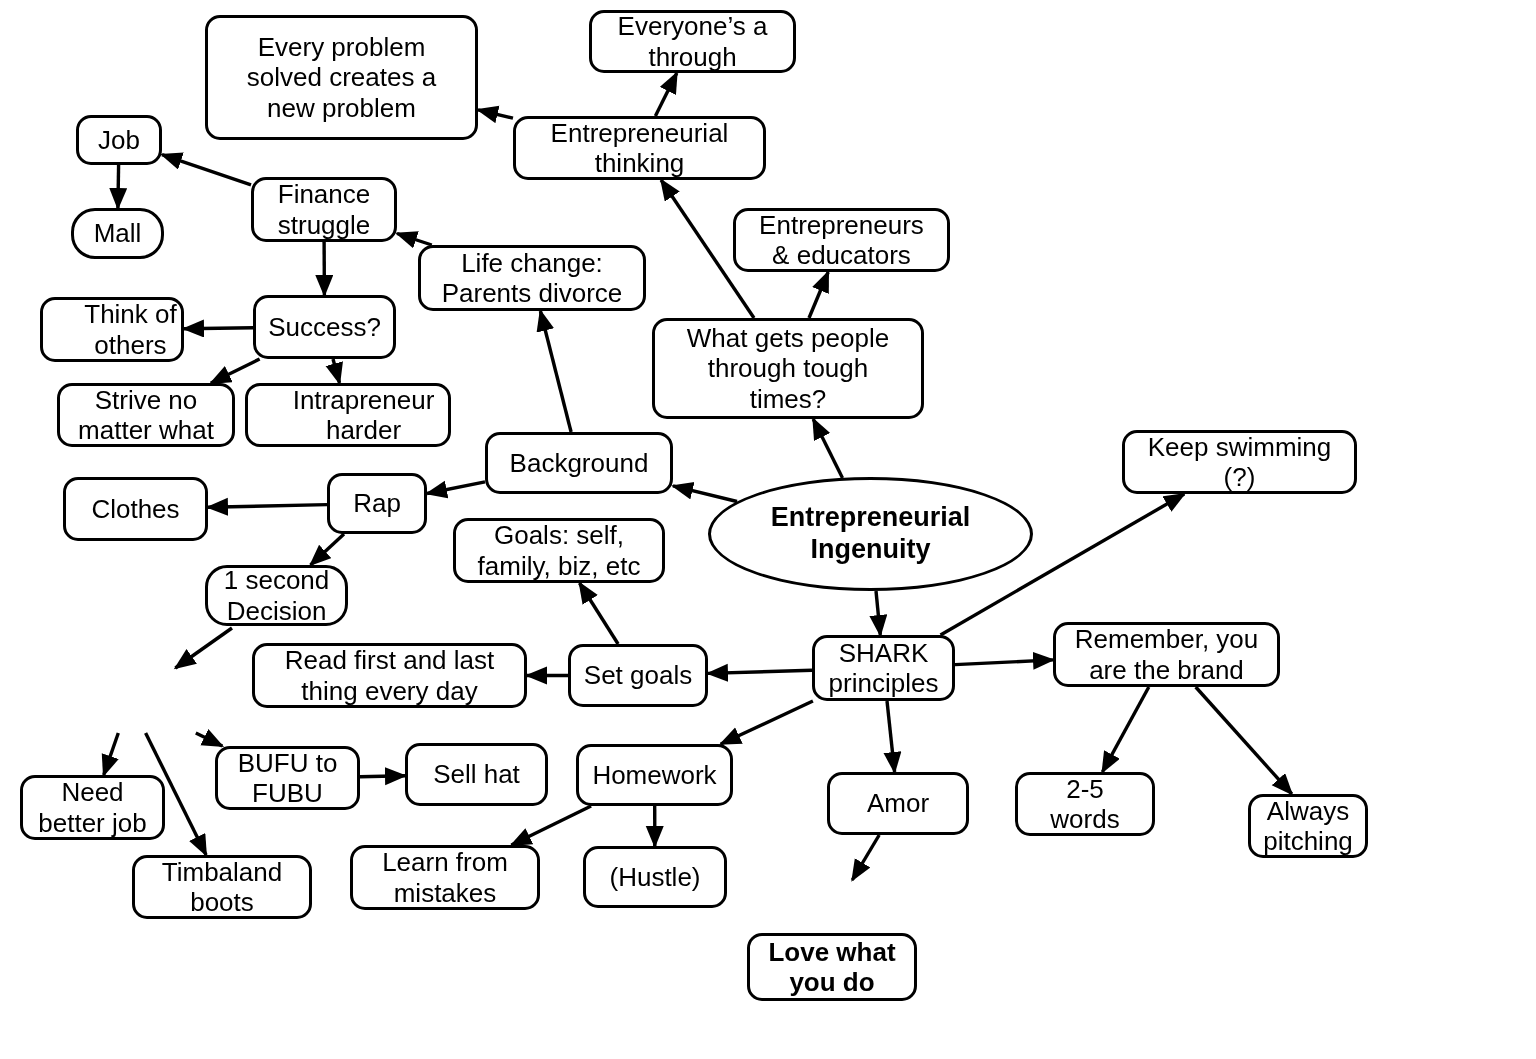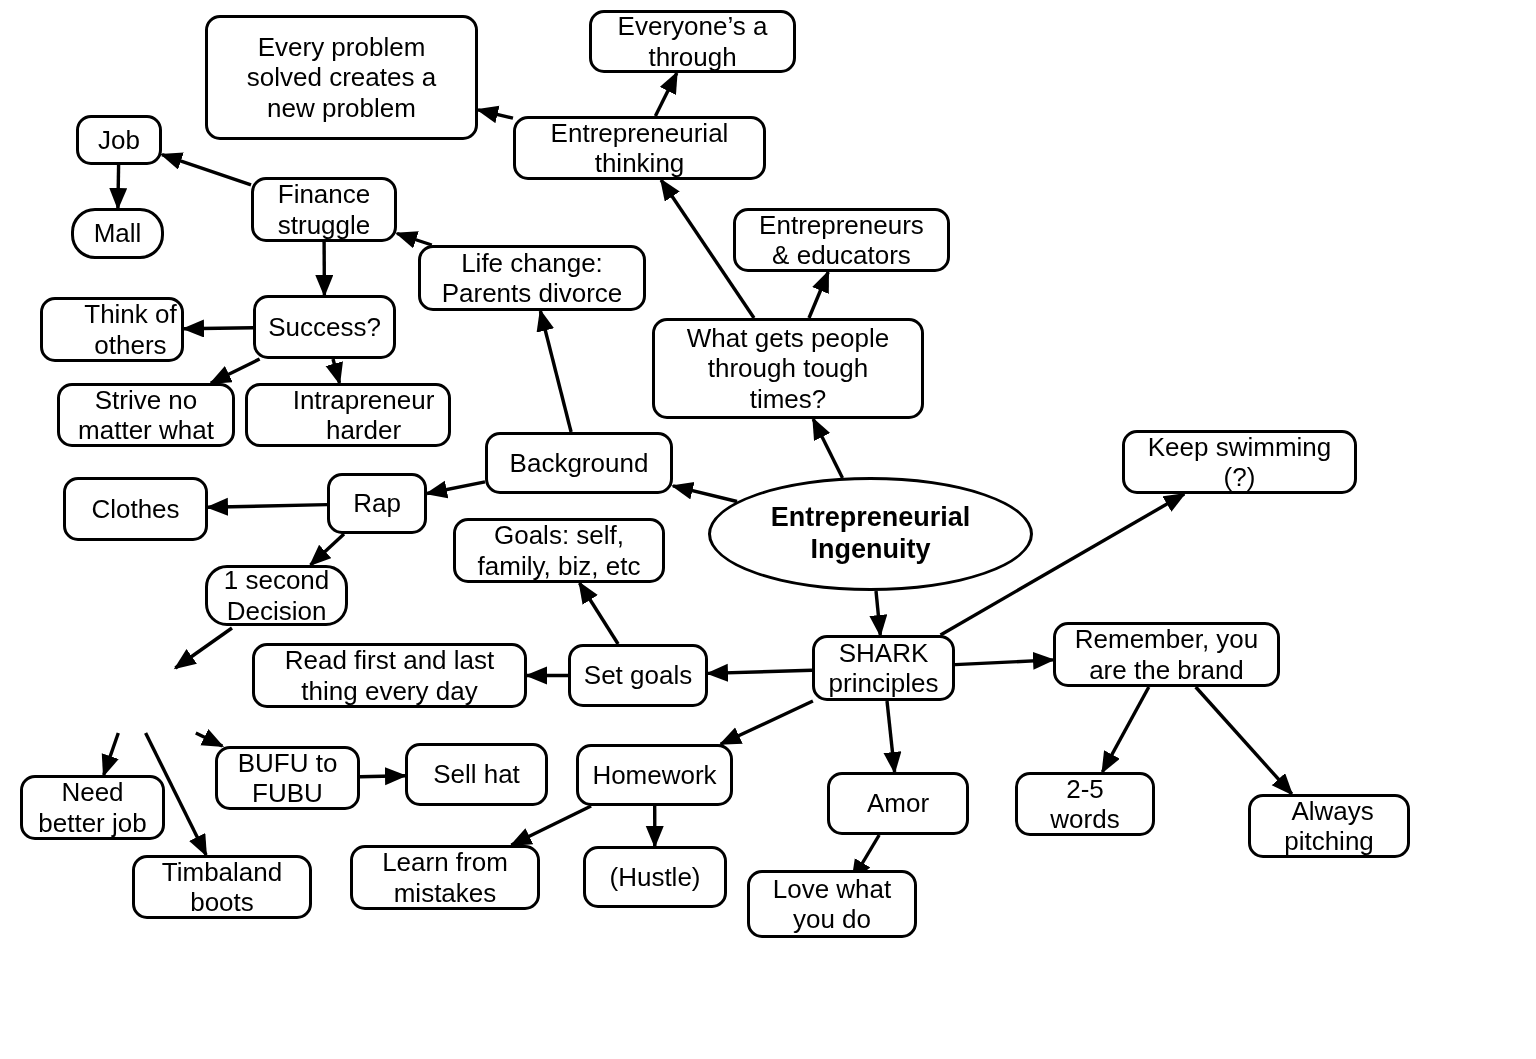--- a/index.html
+++ b/index.html
@@ -139,23 +139,23 @@
       <div class="node" style="left: 568px; top: 644px; width: 140px; height: 63px;">Set goals</div>
       <div class="node" style="left: 20px; top: 775px; width: 145px; height: 65px;">Need
 better job</div>
       <div class="node" style="left: 215px; top: 746px; width: 145px; height: 64px;">BUFU to
 FUBU</div>
       <div class="node" style="left: 405px; top: 743px; width: 143px; height: 63px;">Sell hat</div>
       <div class="node" style="left: 576px; top: 744px; width: 157px; height: 62px;">Homework</div>
       <div class="node" style="left: 827px; top: 772px; width: 142px; height: 63px;">Amor</div>
       <div class="node" style="left: 1015px; top: 772px; width: 140px; height: 64px;">2-5
 words</div>
-      <div class="node" style="left: 1248px; top: 794px; width: 162px; height: 64px; text-align: right;">Always
+      <div class="node" style="left: 1248px; top: 794px; width: 120px; height: 64px;">Always
 pitching</div>
       <div class="node" style="left: 132px; top: 855px; width: 180px; height: 64px;">Timbaland
 boots</div>
       <div class="node" style="left: 350px; top: 845px; width: 190px; height: 65px;">Learn from
 mistakes</div>
       <div class="node" style="left: 583px; top: 846px; width: 144px; height: 62px;">(Hustle)</div>
-      <div class="node" style="left: 747px; top: 870px; width: 170px; height: 68px;">Love what
+      <div class="node" style="left: 747px; top: 933px; width: 170px; height: 68px; font-weight: bold;">Love what
 you do</div>
     </div>
 </div>
 
 </body></html>

